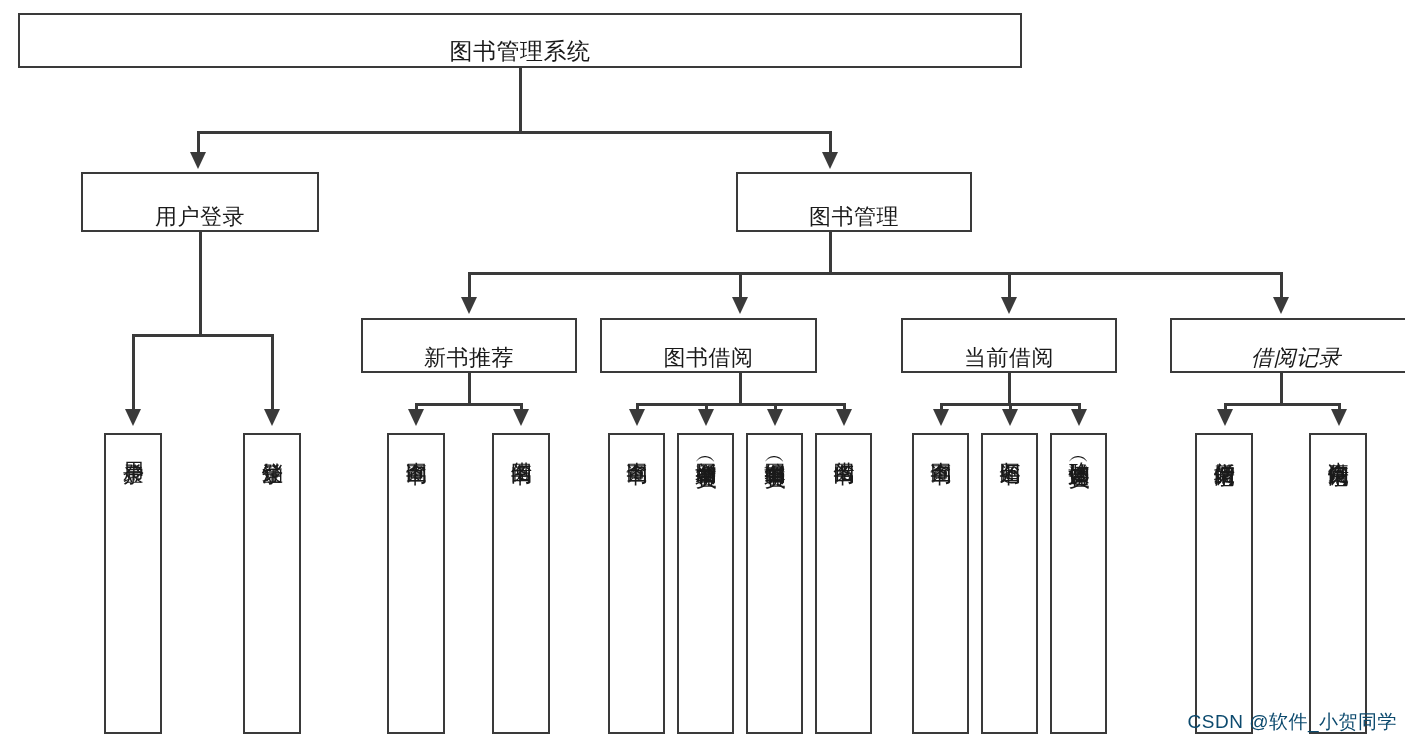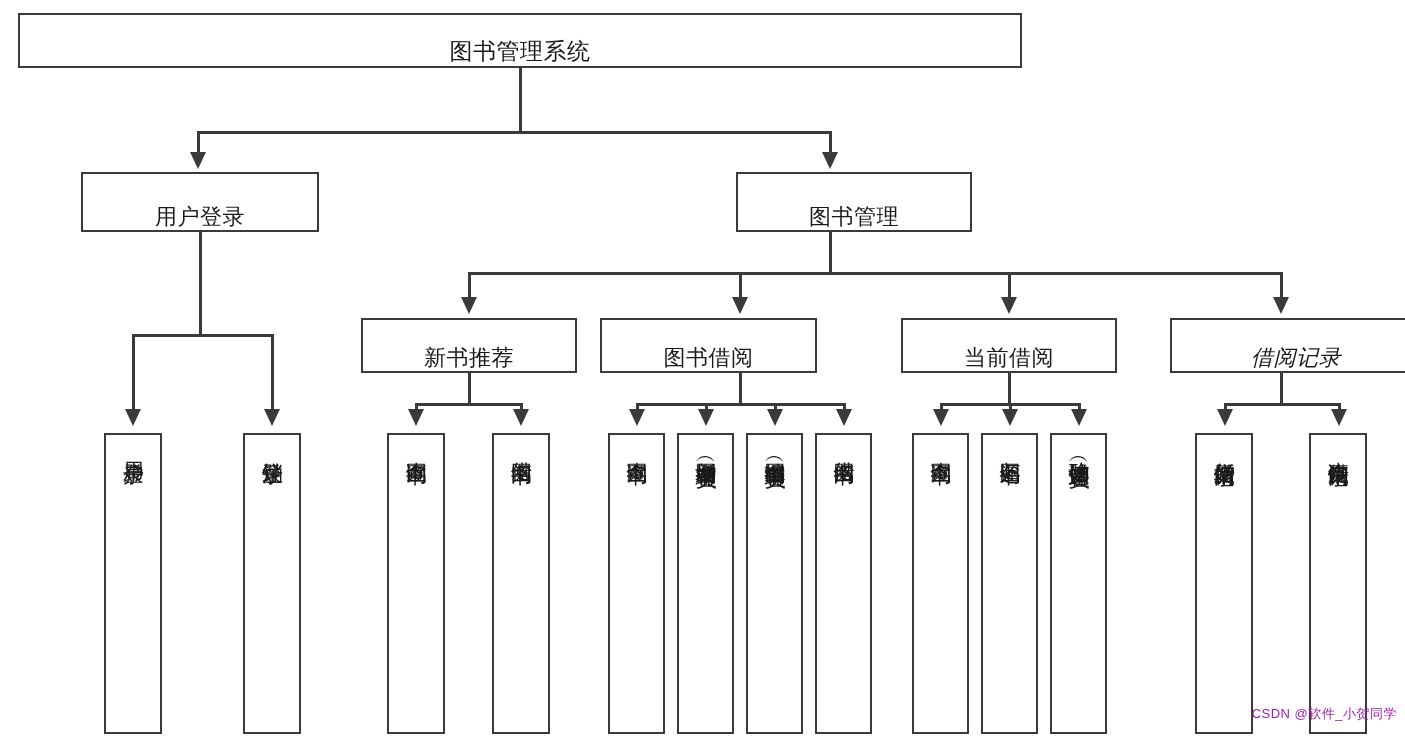--- a/index.html
+++ b/index.html
@@ -67,23 +67,23 @@
     height: 0;
     border-left: 8px solid transparent;
     border-right: 8px solid transparent;
     border-top: 17px solid #3a3a3a;
   }
 
   
   #watermark {
     position: absolute;
     right: 8px;
-    bottom: 24px;
-    font-size: 13px;
-    color: #a21caf;
+    bottom: 12px;
+    font-size: 19px;
+    color: #0c4a6e;
     letter-spacing: 0.5px;
     white-space: nowrap;
     pointer-events: none;
   }
 </style>
 </head>
 <body>
 
 <div id="canvas">
 

